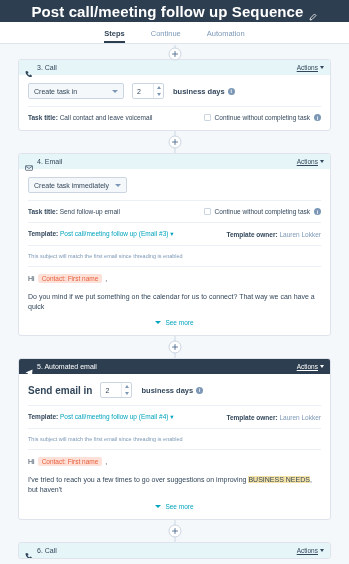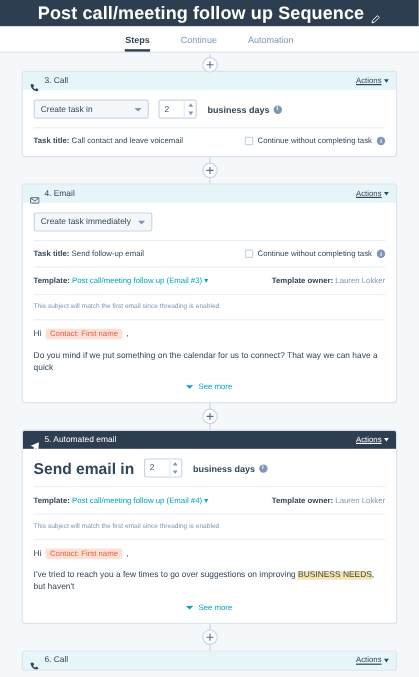--- a/index.html
+++ b/index.html
@@ -112,21 +112,21 @@
     border-right:2.5px solid transparent;border-top:3px solid #7c98b6; }
 
   .unit { font-size: 7.5px; color: #33475b; font-weight: bold; margin-left: 9px;
           display: flex; align-items: center; gap: 3px; }
   .info {
     width: 7px; height: 7px; border-radius: 50%; background: #7c98b6;
     color: #fff; font-size: 5px; display: inline-flex;
     align-items: center; justify-content: center; cursor: pointer;
     font-weight: bold;
   }
-  .sendlbl { font-size: 13px; color: #33475b; font-weight: bold; }
+  .sendlbl { font-size: 10px; color: #33475b; font-weight: bold; }
 
   .meta { font-size: 6.5px; color: #33475b; }
   .meta b { font-weight: bold; }
   .meta .lnk { color: #00a4bd; cursor: pointer; }
   .meta .owner { color: #7c98b6; }
 
   .chk-wrap { display:flex; align-items:center; gap:4px; margin-left:auto; }
   .chk { width: 7px; height: 7px; border: 1px solid #cbd6e2; border-radius: 1px;
          background: #fff; cursor: pointer; flex:0 0 auto; }
   .chk-lbl { font-size: 6.5px; color: #33475b; }

